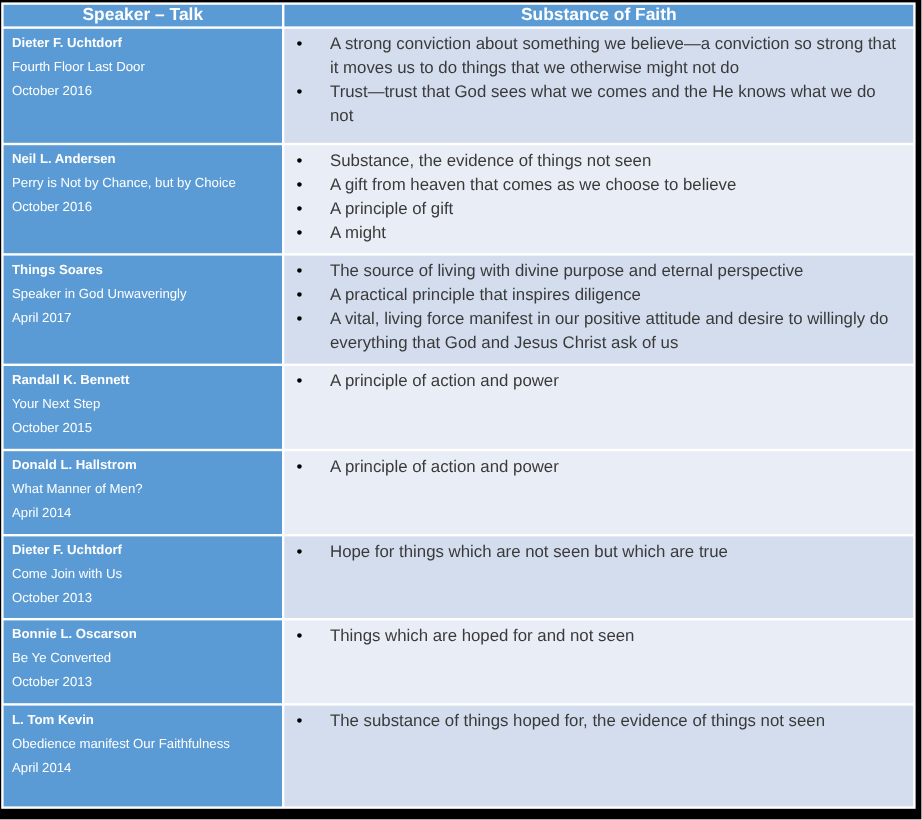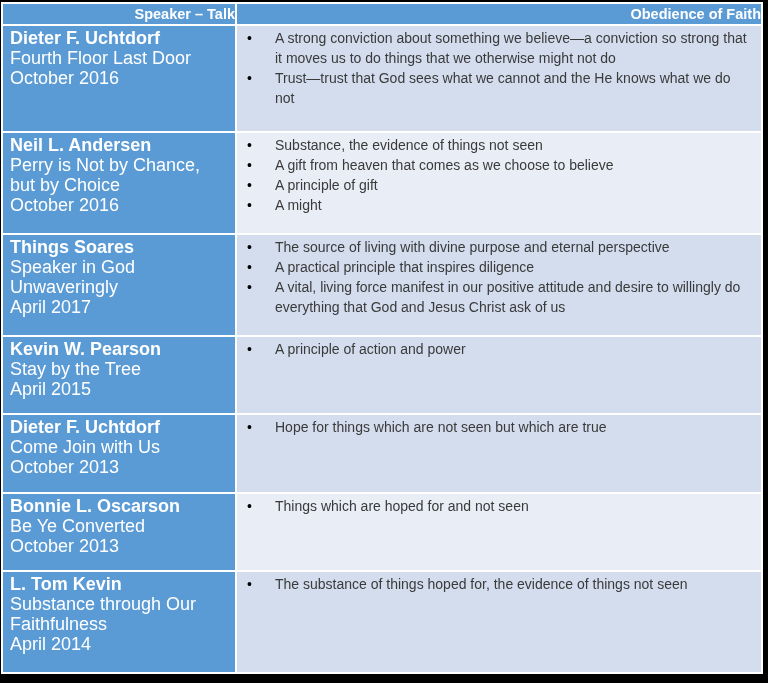--- a/index.html
+++ b/index.html
@@ -8,62 +8,62 @@
     padding:2px 5px 9px 1px;
     font-family:"Liberation Sans",sans-serif;
   }
   .tbl{
     display:table;width:100%;height:100%;
     border-spacing:2px;background:#fff;table-layout:fixed;
   }
   .trow{display:table-row;}
   .cell{display:table-cell;vertical-align:top;box-sizing:border-box;}
   .c-left{width:232px;background:#5b9bd5;color:#ffffff;padding:2px 6px 2px 7px;
-          font-size:18px;line-height:20px;}
+          font-size:11px;line-height:20px;}
   .c-right{color:#3a3a3a;font-size:14px;line-height:20px;padding:2px 4px 2px 0;}
   .band-d{background:#d3ddee;}
   .band-l{background:#e9edf6;}
-  .hdr .cell{background:#5b9bd5;color:#fff;text-align:right;vertical-align:middle;
+  .hdr .cell{background:#5b9bd5;color:#fff;text-align:center;vertical-align:middle;
              font-weight:bold;font-size:14.5px;line-height:16px;padding:0;}
   .rh-hdr{height:17px;}
   .rh-a{height:88px;}
   .rh-b{height:81px;}
   .rh-c{height:60px;}
   .rh-d{height:59px;}
   .rh-e{height:78px;}
   .speaker{font-weight:bold;}
   .bullet-item{display:flex;}
   .bullet-marker{flex:0 0 38px;padding-left:10px;box-sizing:border-box;color:#000;}
   .bullet-text{flex:1 1 auto;padding-right:4px;}
 </style>
 </head>
 <body>
 
 <div class="frame">
   <div class="tbl">
 
     <div class="trow hdr rh-hdr">
       <div class="cell c-left-hdr" style="width:232px;">Speaker – Talk</div>
-      <div class="cell">Obedience of Faith</div>
+      <div class="cell">Substance of Faith</div>
     </div>
 
     <div class="trow rh-a">
       <div class="cell c-left">
         <div class="speaker">Dieter F. Uchtdorf</div>
         <div class="talk">Fourth Floor Last Door</div>
         <div class="date">October 2016</div>
       </div>
       <div class="cell c-right band-d">
         <div class="bullet-item">
           <span class="bullet-marker">•</span>
           <span class="bullet-text">A strong conviction about something we believe—a conviction so strong that it moves us to do things that we otherwise might not do</span>
         </div>
         <div class="bullet-item">
           <span class="bullet-marker">•</span>
-          <span class="bullet-text">Trust—trust that God sees what we cannot and the He knows what we do not</span>
+          <span class="bullet-text">Trust—trust that God sees what we comes and the He knows what we do not</span>
         </div>
       </div>
     </div>
 
     <div class="trow rh-b">
       <div class="cell c-left">
         <div class="speaker">Neil L. Andersen</div>
         <div class="talk">Perry is Not by Chance, but by Choice</div>
         <div class="date">October 2016</div>
       </div>
@@ -102,35 +102,48 @@
           <span class="bullet-marker">•</span>
           <span class="bullet-text">A practical principle that inspires diligence</span>
         </div>
         <div class="bullet-item">
           <span class="bullet-marker">•</span>
           <span class="bullet-text">A vital, living force manifest in our positive attitude and desire to willingly do everything that God and Jesus Christ ask of us</span>
         </div>
       </div>
     </div>
 
-
     <div class="trow rh-c">
       <div class="cell c-left">
-        <div class="speaker">Kevin W. Pearson</div>
-        <div class="talk">Stay by the Tree</div>
-        <div class="date">April 2015</div>
+        <div class="speaker">Randall K. Bennett</div>
+        <div class="talk">Your Next Step</div>
+        <div class="date">October 2015</div>
       </div>
-      <div class="cell c-right band-d">
+      <div class="cell c-right band-l">
         <div class="bullet-item">
           <span class="bullet-marker">•</span>
           <span class="bullet-text">A principle of action and power</span>
         </div>
       </div>
     </div>
 
+
+    <div class="trow rh-c">
+      <div class="cell c-left">
+        <div class="speaker">Donald L. Hallstrom</div>
+        <div class="talk">What Manner of Men?</div>
+        <div class="date">April 2014</div>
+      </div>
+      <div class="cell c-right band-l">
+        <div class="bullet-item">
+          <span class="bullet-marker">•</span>
+          <span class="bullet-text">A principle of action and power</span>
+        </div>
+      </div>
+    </div>
 
     <div class="trow rh-c">
       <div class="cell c-left">
         <div class="speaker">Dieter F. Uchtdorf</div>
         <div class="talk">Come Join with Us</div>
         <div class="date">October 2013</div>
       </div>
       <div class="cell c-right band-d">
         <div class="bullet-item">
           <span class="bullet-marker">•</span>
@@ -149,21 +162,21 @@
         <div class="bullet-item">
           <span class="bullet-marker">•</span>
           <span class="bullet-text">Things which are hoped for and not seen</span>
         </div>
       </div>
     </div>
 
     <div class="trow rh-e">
       <div class="cell c-left">
         <div class="speaker">L. Tom Kevin</div>
-        <div class="talk">Substance through Our Faithfulness</div>
+        <div class="talk">Obedience manifest Our Faithfulness</div>
         <div class="date">April 2014</div>
       </div>
       <div class="cell c-right band-d">
         <div class="bullet-item">
           <span class="bullet-marker">•</span>
           <span class="bullet-text">The substance of things hoped for, the evidence of things not seen</span>
         </div>
       </div>
     </div>
 

